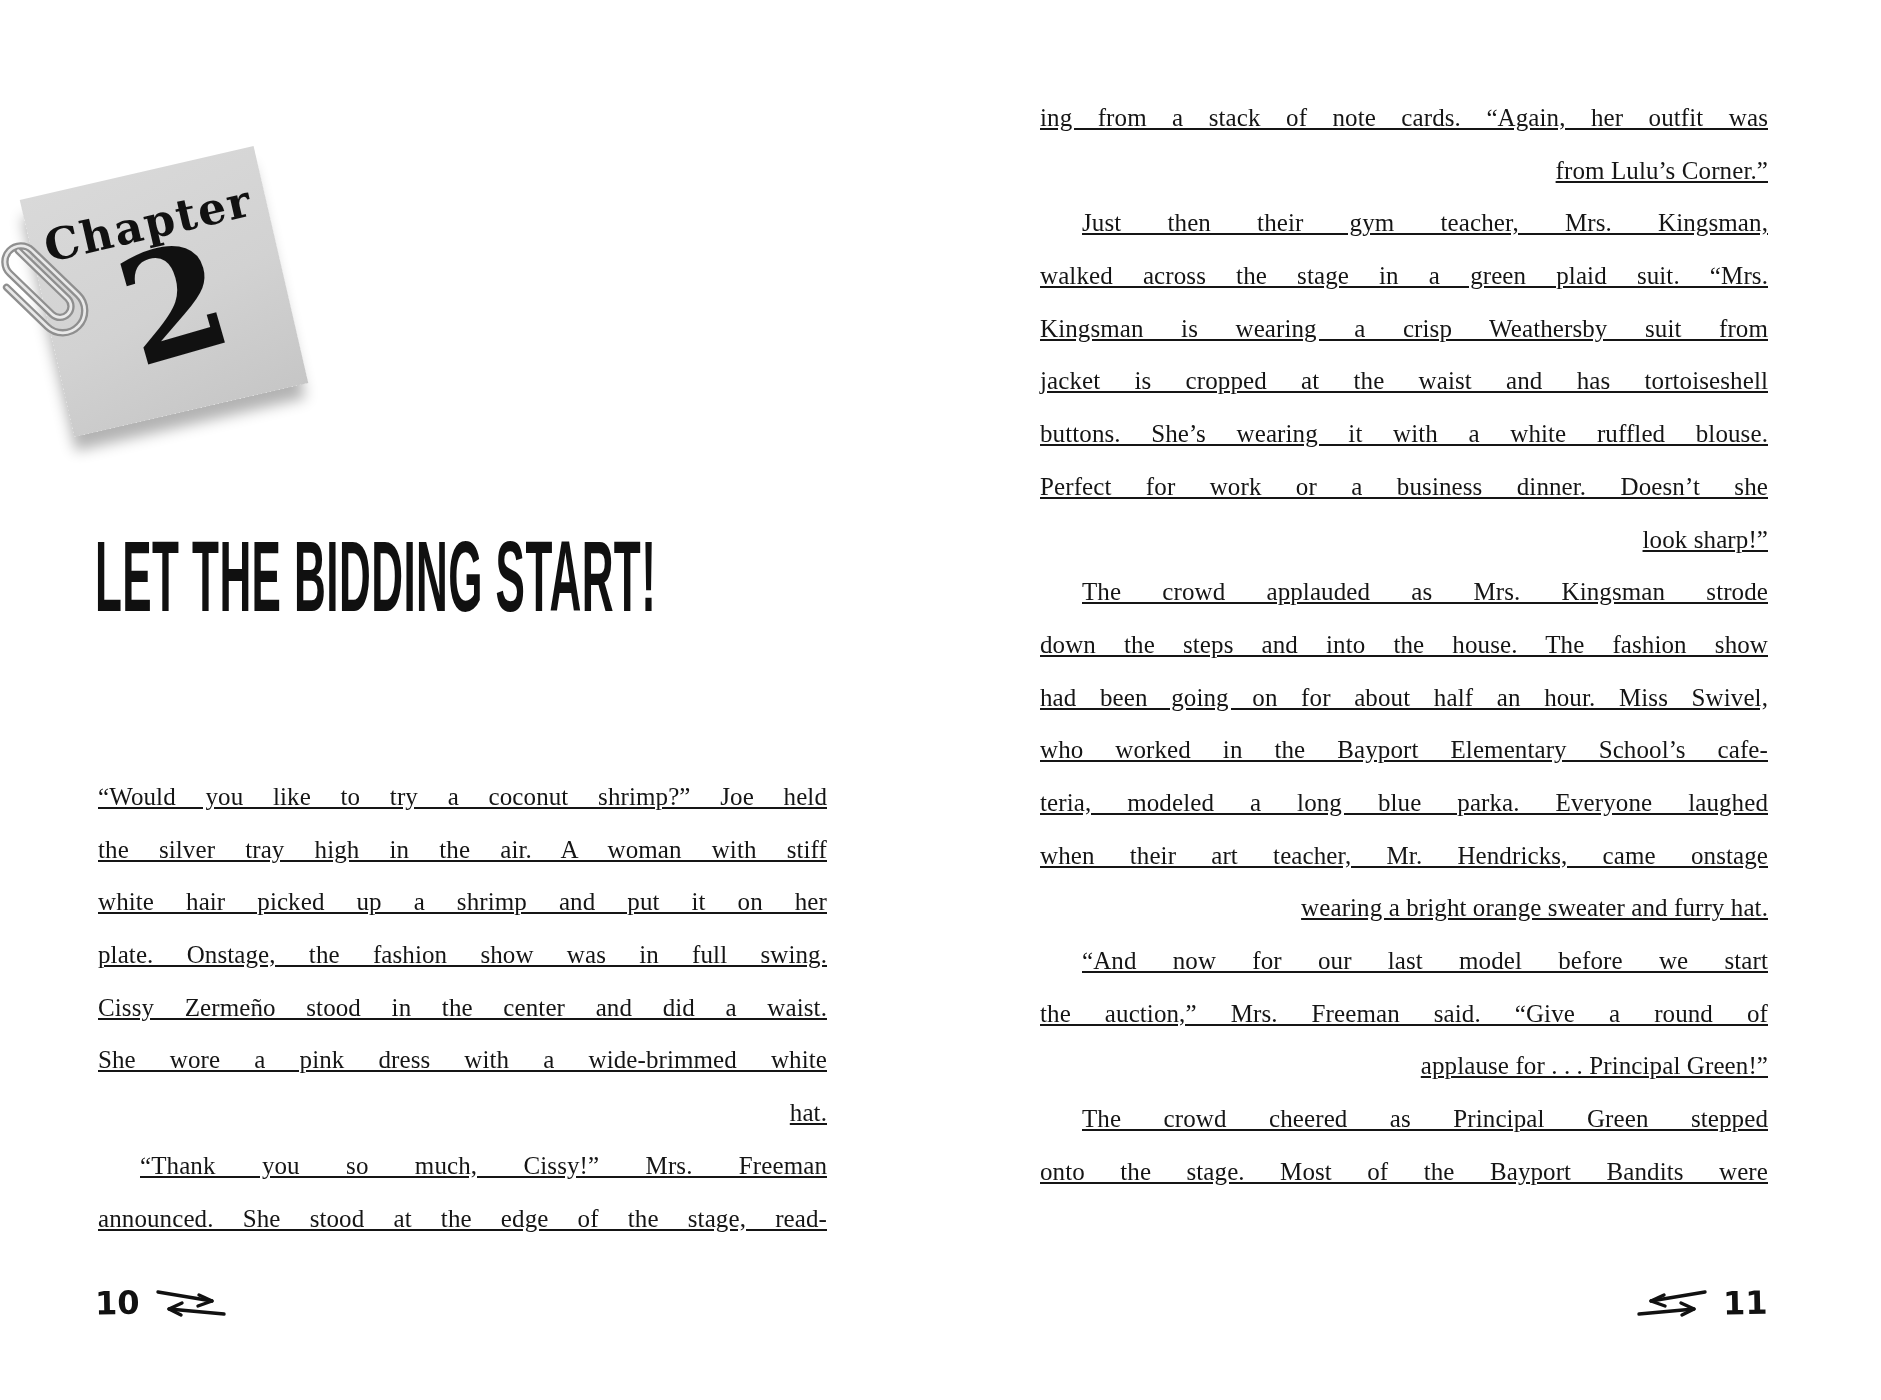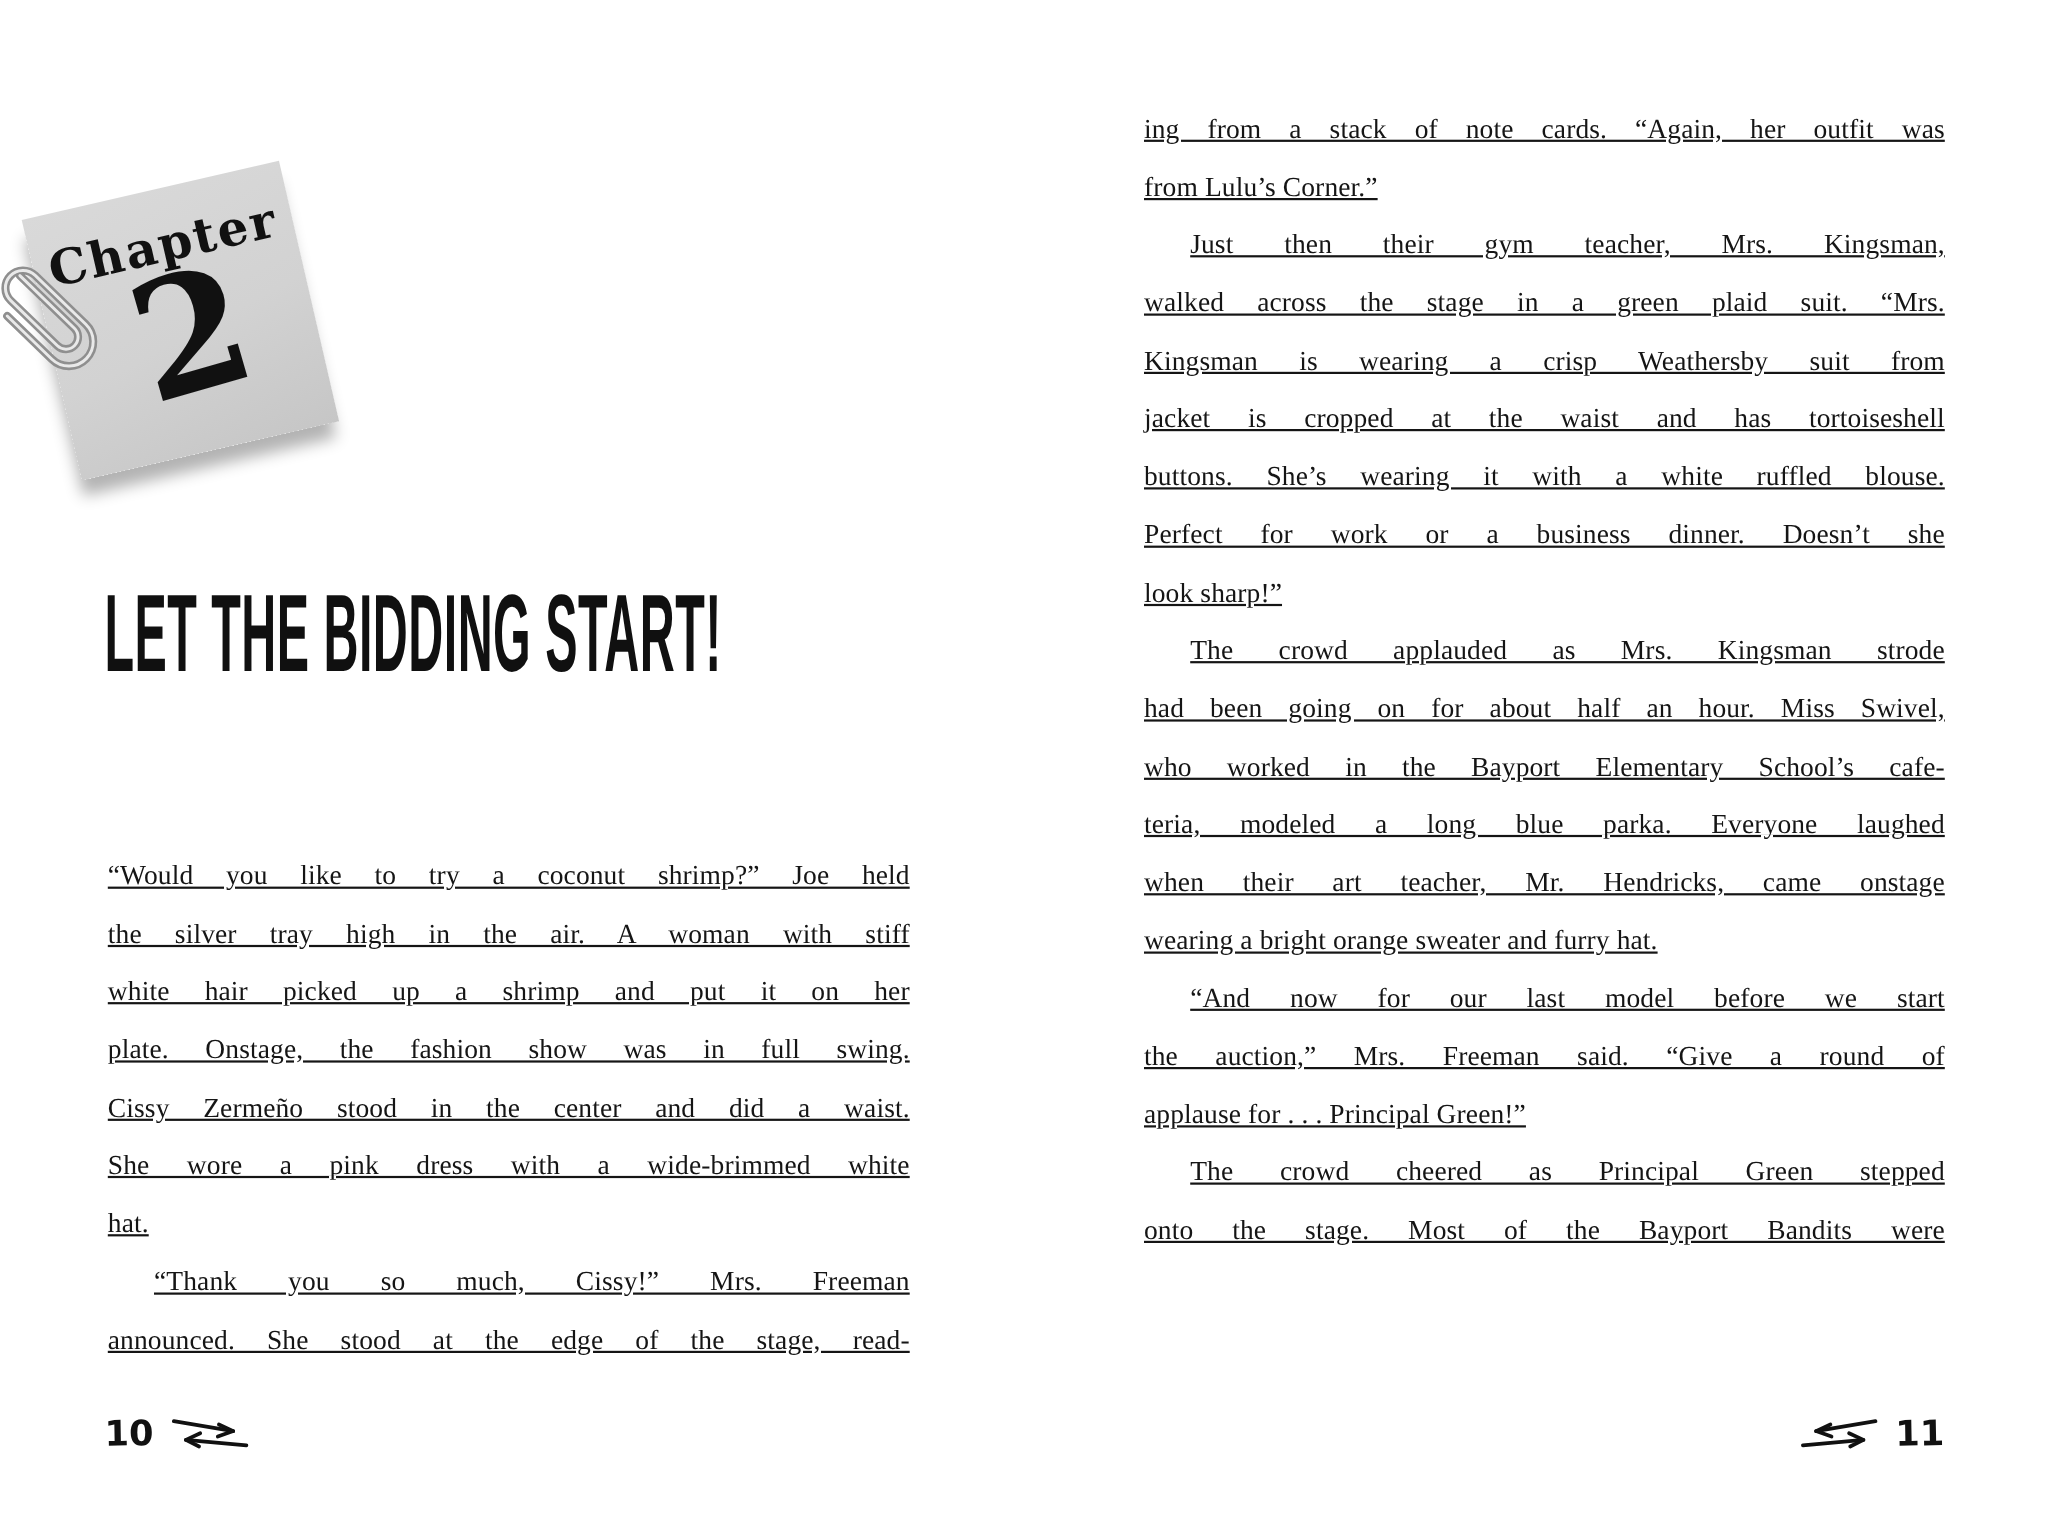--- a/index.html
+++ b/index.html
@@ -35,21 +35,21 @@
     display:inline-block;font-family:"Liberation Sans", sans-serif;
     font-weight:bold;font-size:100px;line-height:0.9;
     transform:scale(0.44,1.0);transform-origin:left top;letter-spacing:1px;
     color:#101010;
   }
   
   .textcol{position:absolute;font-size:25px;text-decoration:underline;}
   .col-left {left:98px;  top:771px; width:729px;}
   .col-right{left:1040px;top:92px;  width:728px;}
   .bodyline{
-    height:52.7px;line-height:52.7px;text-align:left;
+    height:52.7px;line-height:52.7px;text-align:right;
     letter-spacing:0.1px;
   }
   .bodyline.just{text-align:justify;text-align-last:justify;}
   .bodyline.ind{text-indent:42px;}
   
   .footer{
     position:absolute;top:1286px;display:flex;align-items:center;gap:14px;
     font-family:"DejaVu Sans", sans-serif;font-weight:600;font-size:32px;color:#111;
   }
   .footer-left{left:95px;}
@@ -101,20 +101,21 @@
     <div class="bodyline just">ing from a stack of note cards. “Again, her outfit was</div>
     <div class="bodyline">from Lulu’s Corner.”</div>
     <div class="bodyline just ind">Just then their gym teacher, Mrs. Kingsman,</div>
     <div class="bodyline just">walked across the stage in a green plaid suit. “Mrs.</div>
     <div class="bodyline just">Kingsman is wearing a crisp Weathersby suit from</div>
     <div class="bodyline just">jacket is cropped at the waist and has tortoiseshell</div>
     <div class="bodyline just">buttons. She’s wearing it with a white ruffled blouse.</div>
     <div class="bodyline just">Perfect for work or a business dinner. Doesn’t she</div>
     <div class="bodyline">look sharp!”</div>
     <div class="bodyline just ind">The crowd applauded as Mrs. Kingsman strode</div>
+    <div class="bodyline just">down the steps and into the house. The fashion show</div>
     <div class="bodyline just">had been going on for about half an hour. Miss Swivel,</div>
     <div class="bodyline just">who worked in the Bayport Elementary School’s cafe-</div>
     <div class="bodyline just">teria, modeled a long blue parka. Everyone laughed</div>
     <div class="bodyline just">when their art teacher, Mr. Hendricks, came onstage</div>
     <div class="bodyline">wearing a bright orange sweater and furry hat.</div>
     <div class="bodyline just ind">“And now for our last model before we start</div>
     <div class="bodyline just">the auction,” Mrs. Freeman said. “Give a round of</div>
     <div class="bodyline">applause for . . . Principal Green!”</div>
     <div class="bodyline just ind">The crowd cheered as Principal Green stepped</div>
     <div class="bodyline just">onto the stage. Most of the Bayport Bandits were</div>

